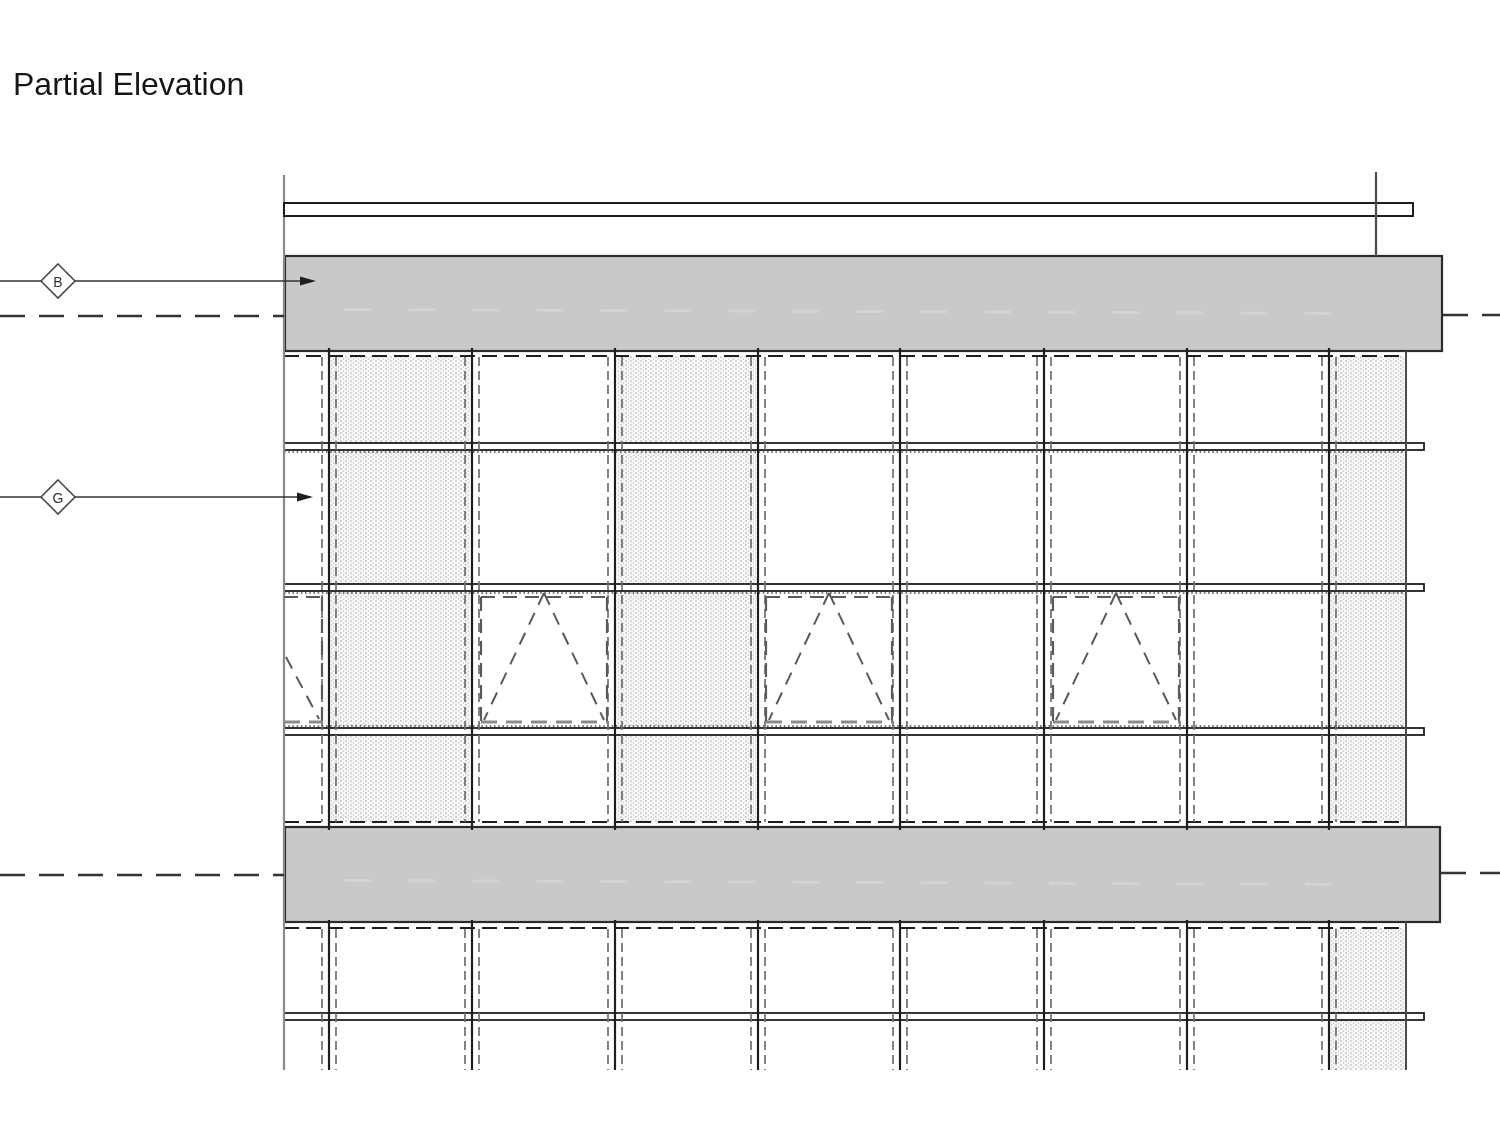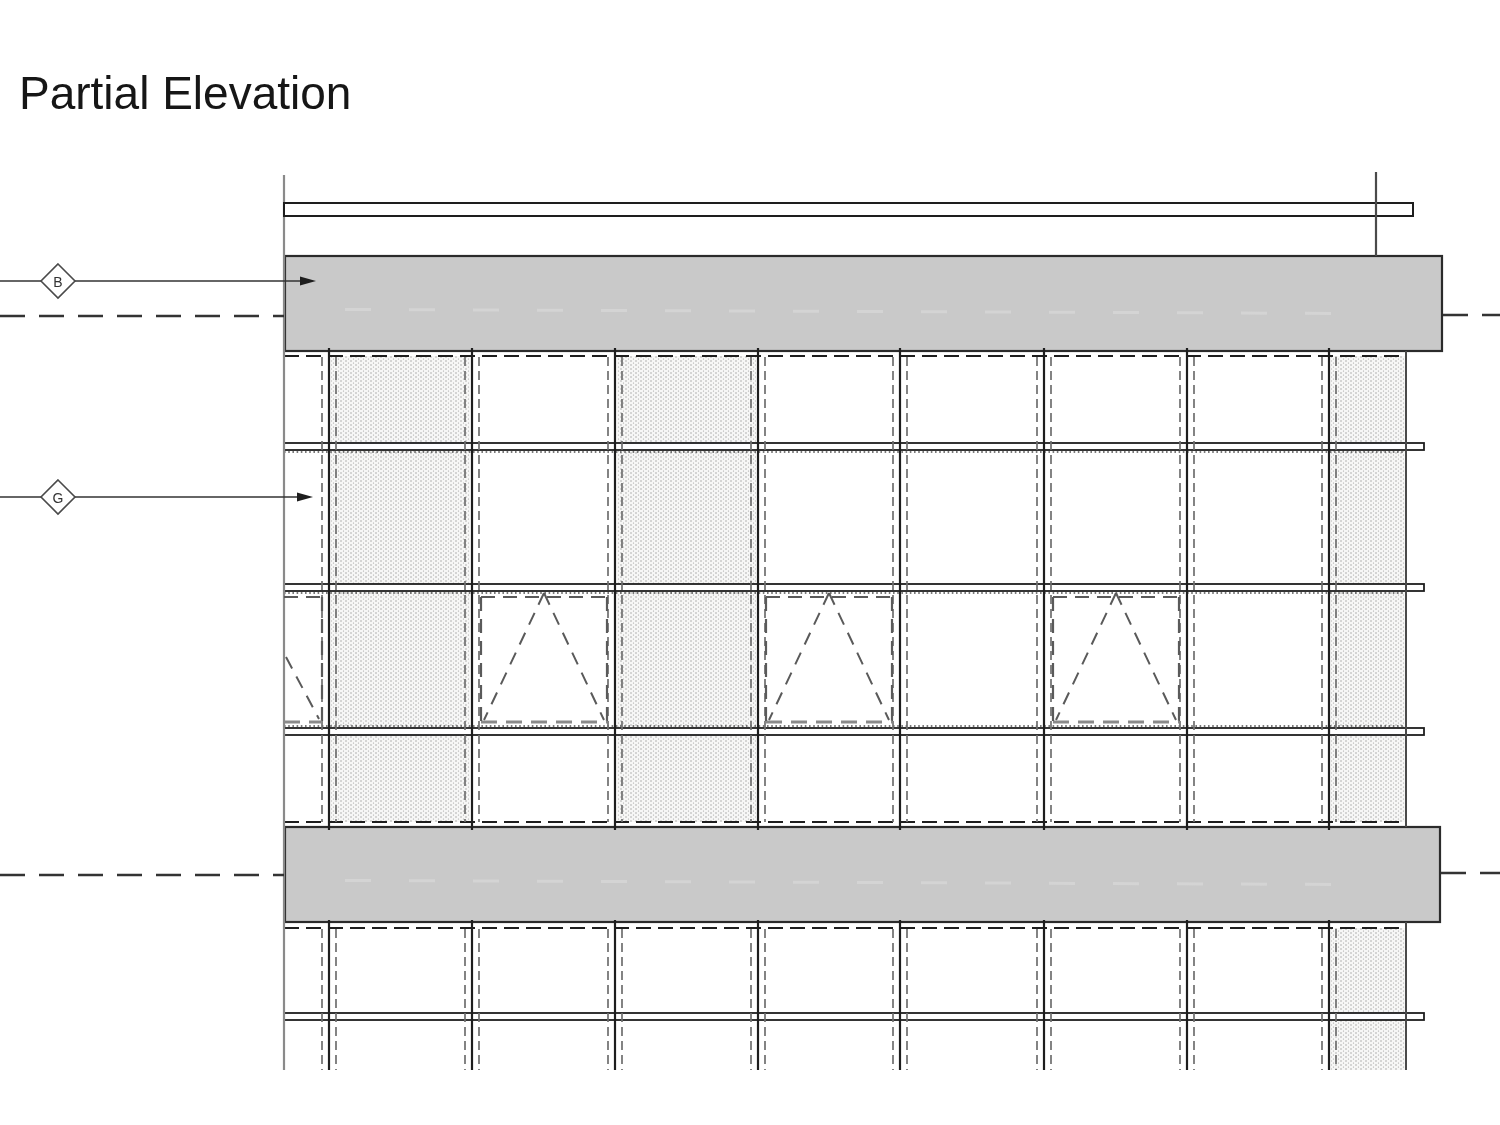--- a/index.html
+++ b/index.html
@@ -6,23 +6,23 @@
   #stage {
     position: relative;
     width: 1500px;
     height: 1125px;
     background: #ffffff;
     overflow: hidden;
     font-family: "Liberation Sans", sans-serif;
   }
   #title {
     position: absolute;
-    left: 19px;
+    left: 13px;
     top: 66px;
-    font-size: 46px;
+    font-size: 32px;
     font-weight: 400;
     color: #161616;
     letter-spacing: 0px;
     font-family: "Liberation Sans", sans-serif;
   }
   #drawing { position: absolute; left: 0; top: 0; }
 </style>
 </head>
 <body>
 

